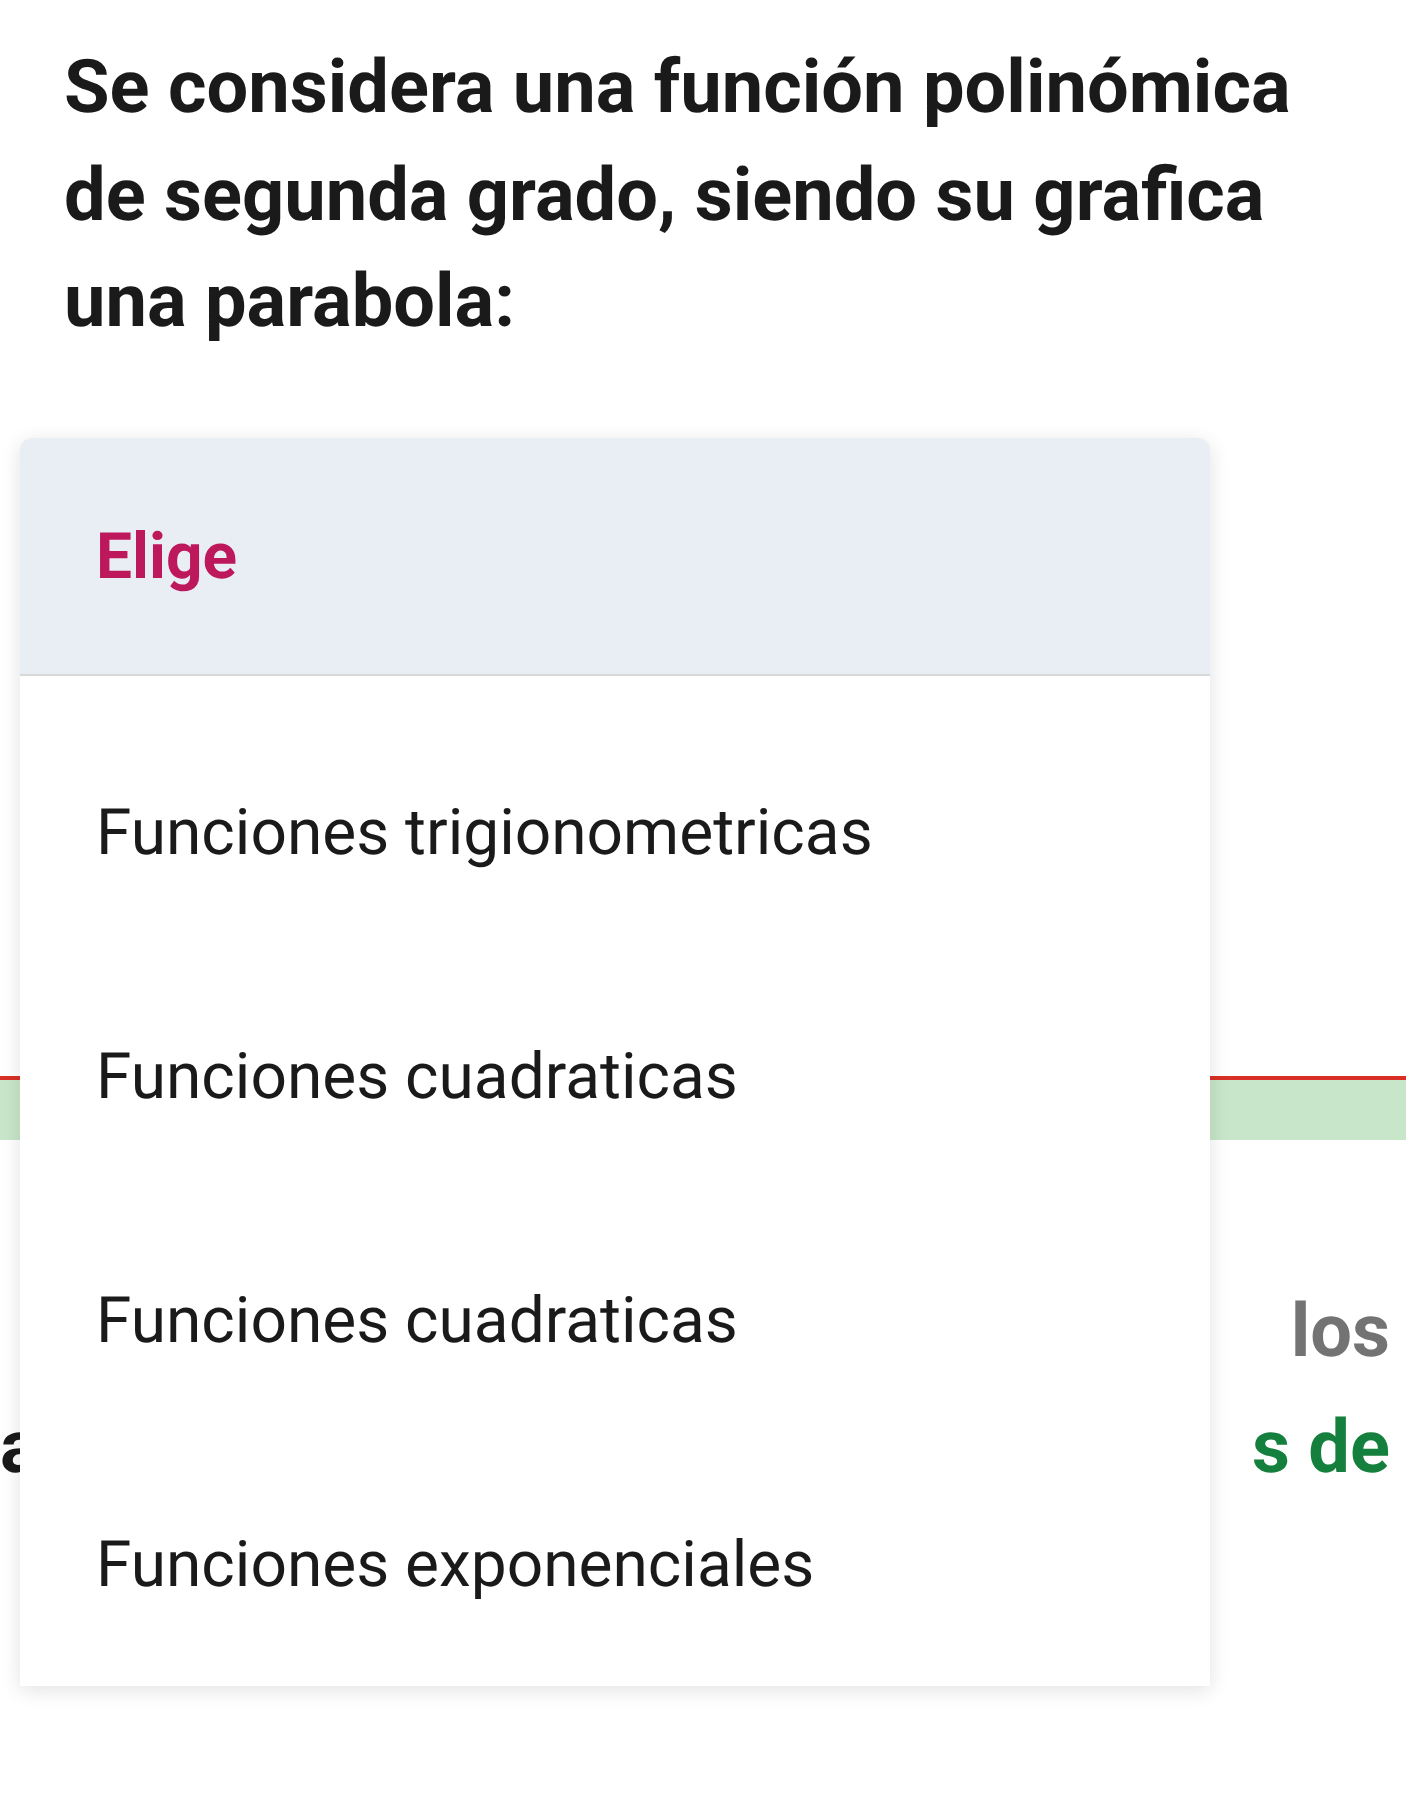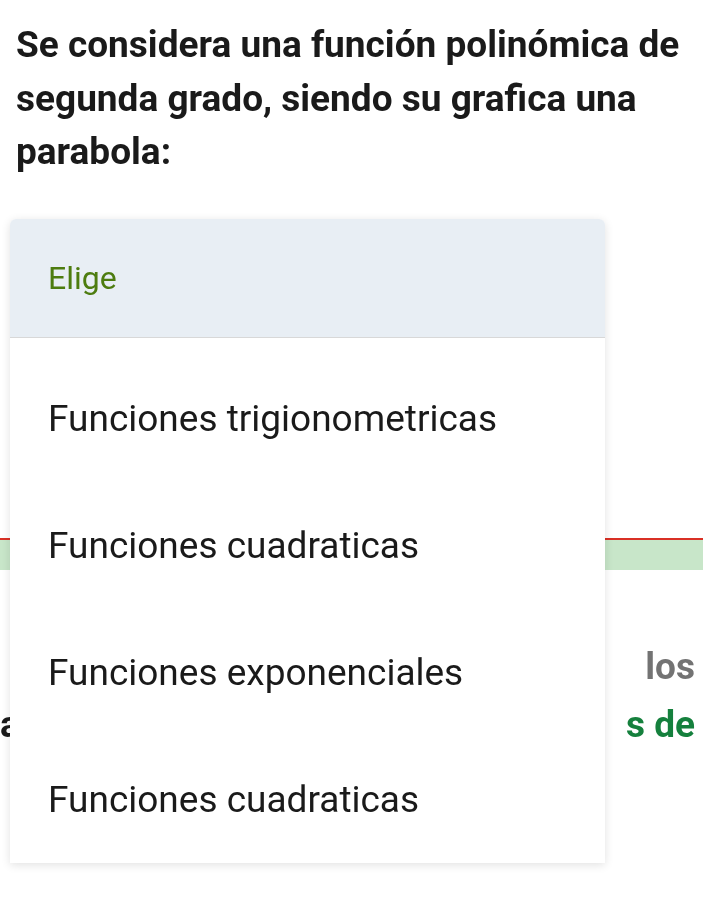--- a/index.html
+++ b/index.html
@@ -14,52 +14,53 @@
       height: 907px;
       overflow: hidden;
       position: relative;
     }
     .question-text {
       font-size: 37px;
       font-weight: 700;
       color: #1a1a1a;
       line-height: 1.45;
       padding: 18px 16px 0 16px;
+      margin-left: 16px;
     }
     .dropdown-container {
       margin: 40px 10px 0 10px;
       position: relative;
     }
     .dropdown-panel {
       background: #ffffff;
       border-radius: 6px 6px 0 0;
       box-shadow: 0 2px 10px rgba(0,0,0,0.12);
       overflow: hidden;
       position: relative;
       z-index: 10;
       width: 595px;
     }
     .dropdown-header {
       background: #e8eef4;
       padding: 40px 38px;
       font-size: 32px;
-      color: #4d7c0f;
-      font-weight: 400;
+      color: #be185d;
+      font-weight: 700;
     }
     .dropdown-gap {
       height: 18px;
       background: #ffffff;
       border-top: 1px solid #d8d8d8;
     }
     .dropdown-options {
       background: #ffffff;
     }
     .dropdown-option {
       padding: 42px 38px;
-      font-size: 37px;
+      font-size: 32px;
       color: #1a1a1a;
       font-weight: 400;
       cursor: pointer;
     }
     .background-red-line {
       position: absolute;
       top: 538px;
       left: 0;
       right: 0;
       height: 2px;
@@ -117,17 +118,17 @@
 <div class="background-text-2">s de</div>
 <div class="background-text-left">a</div>
 
 <div class="dropdown-container">
   <div class="dropdown-panel">
     <div class="dropdown-header">Elige</div>
     <div class="dropdown-gap"></div>
     <div class="dropdown-options">
       <div class="dropdown-option">Funciones trigionometricas</div>
       <div class="dropdown-option">Funciones cuadraticas</div>
+      <div class="dropdown-option">Funciones cuadraticas</div>
       <div class="dropdown-option">Funciones exponenciales</div>
-      <div class="dropdown-option">Funciones cuadraticas</div>
     </div>
   </div>
 </div>
 
 </body></html>

